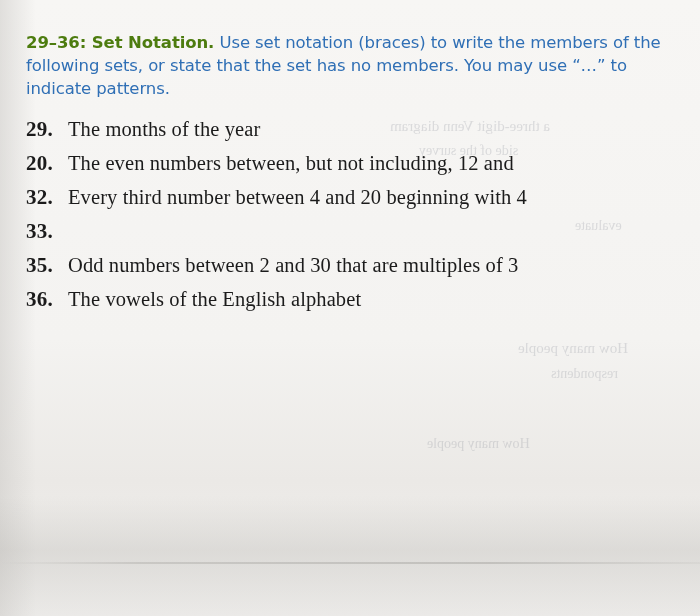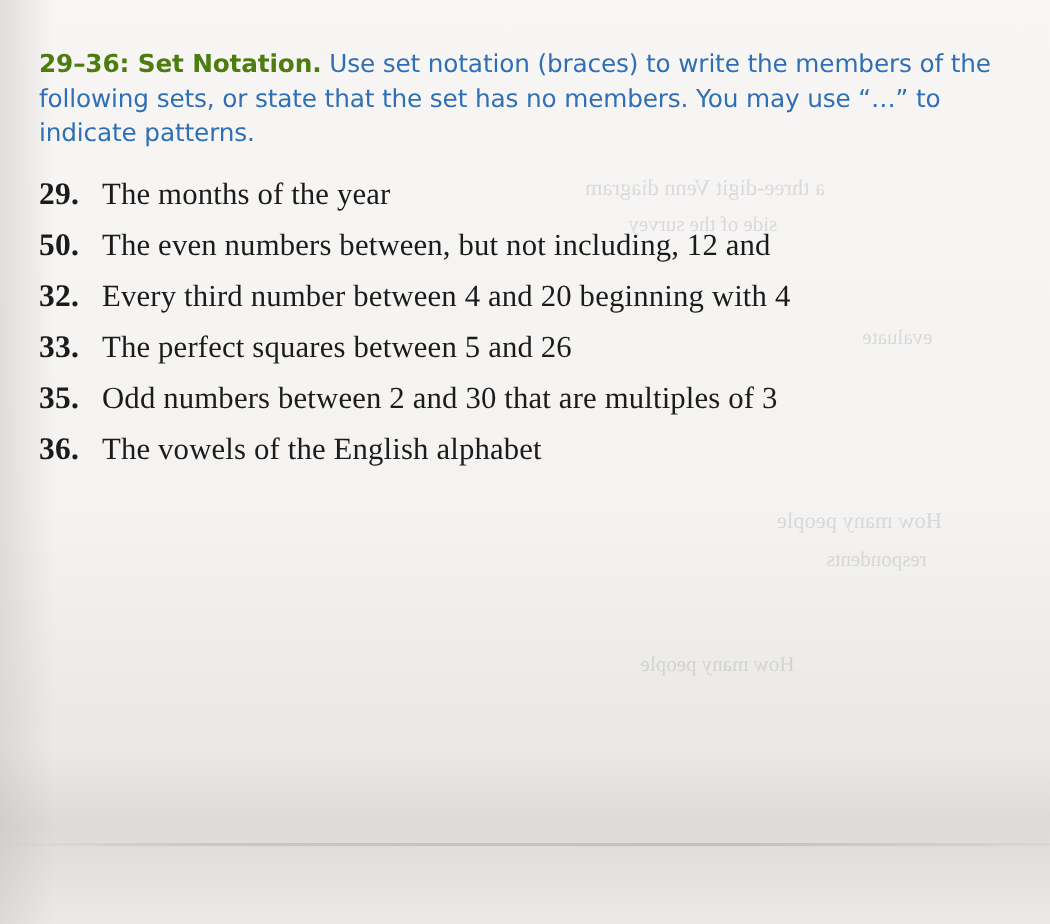--- a/index.html
+++ b/index.html
@@ -128,30 +128,29 @@
     <span class="range">29–36: Set Notation.</span>
     <span class="body">Use set notation (braces) to write the members of the following sets, or state that the set has no members. You may use “…” to indicate patterns.</span>
   </p>
 
   <ol class="problems">
     <li>
       <span class="num">29.</span>
       <span class="text">The months of the year</span>
     </li>
     <li>
-      <span class="num">50.</span>
+      <span class="num">20.</span>
       <span class="text">The even numbers between, but not including, 12 and</span>
     </li>
     <li>
       <span class="num">32.</span>
       <span class="text">Every third number between 4 and 20 beginning with 4</span>
     </li>
     <li>
       <span class="num">33.</span>
-      <span class="text">The perfect squares between 5 and 26</span>
     </li>
     <li>
       <span class="num">35.</span>
       <span class="text">Odd numbers between 2 and 30 that are multiples of 3</span>
     </li>
     <li>
       <span class="num">36.</span>
       <span class="text">The vowels of the English alphabet</span>
     </li>
   </ol>

